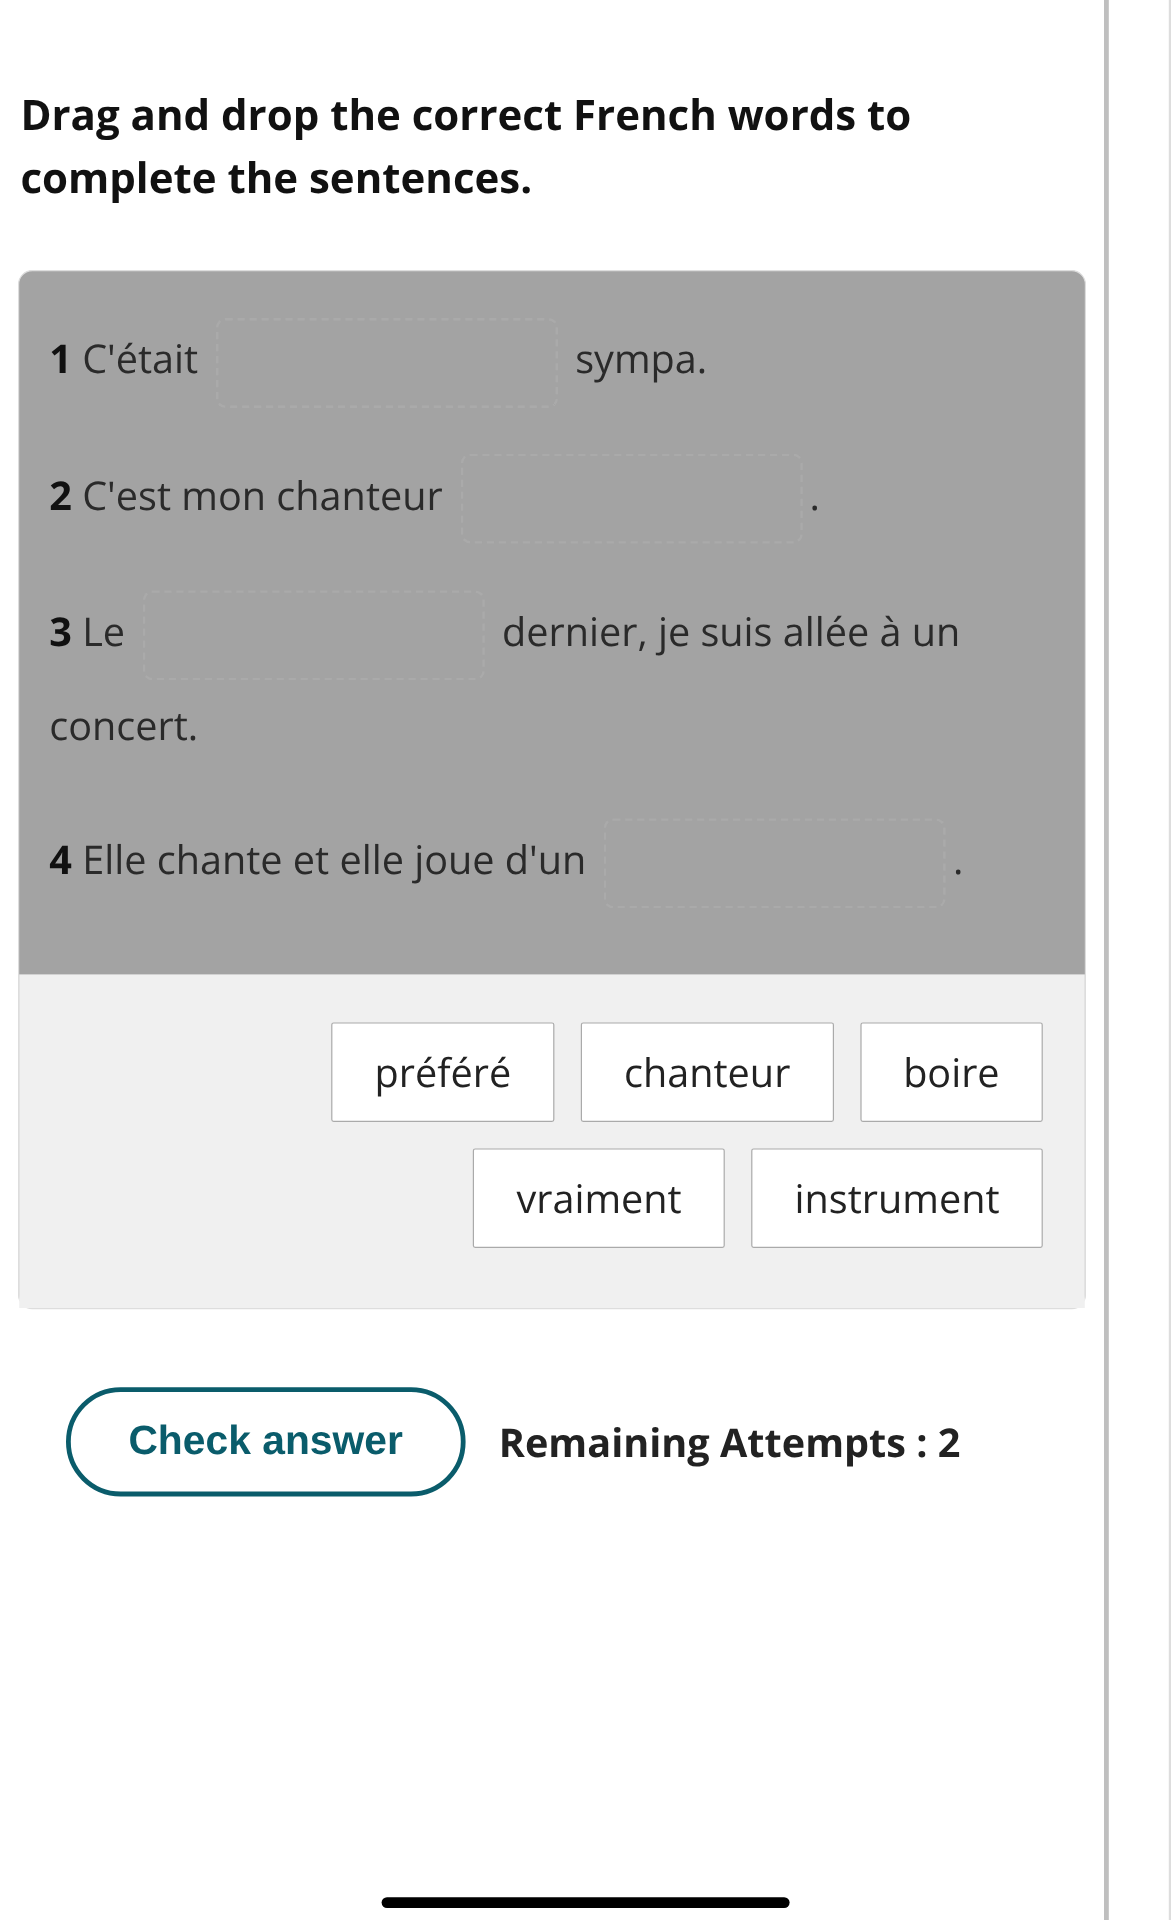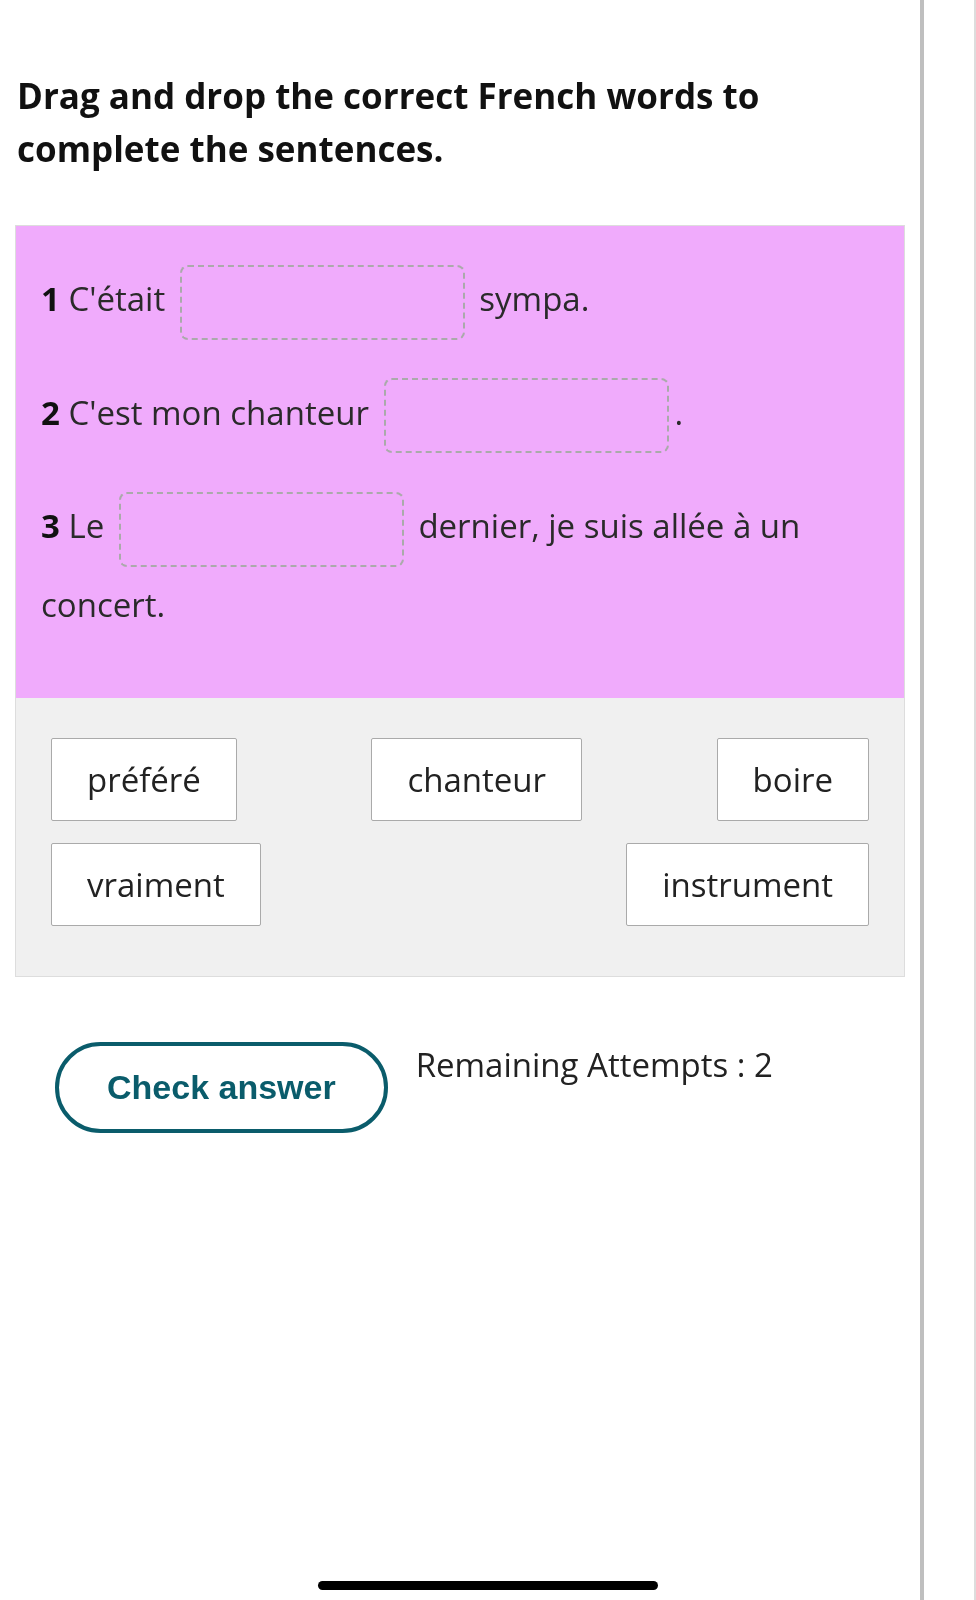--- a/index.html
+++ b/index.html
@@ -44,22 +44,22 @@
     font-size: 35px;
     font-weight: 700;
     color: #111;
     line-height: 1.5;
     margin-bottom: 50px;
     margin-top: 55px;
     margin-left: 2px;
   }
   .exercise-box {
     border: 1px solid #ddd;
-    border-radius: 0;
-    background: #f0abfc;
+    border-radius: 12px;
+    background: #a3a3a3;
   }
   .sentences {
     padding: 35px 25px 55px 25px;
     font-size: 33px;
     color: #2a2a2a;
     line-height: 2.3;
   }
   .sentence-row {
     margin-bottom: 35px;
   }
@@ -75,51 +75,53 @@
     border: 2px dashed #aaa;
     border-radius: 8px;
     vertical-align: middle;
     margin: 0 6px;
   }
   .word-bank {
     background: #f0f0f0;
     padding: 40px 35px 50px 35px;
     display: flex;
     flex-wrap: wrap;
-    justify-content: space-between;
+    justify-content: flex-end;
     gap: 22px 22px;
   }
   .word-chip {
     background: #fff;
     border: 1px solid #aaa;
     padding: 18px 35px;
     font-size: 33px;
     color: #222;
     cursor: grab;
     border-radius: 2px;
   }
   .footer {
     display: flex;
+    align-items: center;
     gap: 28px;
     margin-top: 65px;
     margin-left: 40px;
   }
   .check-btn {
     border: 4px solid #0a5c6b;
     background: #fff;
     color: #0a5c6b;
     font-size: 34px;
     font-weight: 700;
     padding: 22px 48px;
     border-radius: 999px;
     cursor: pointer;
   }
   .attempts {
     font-size: 33px;
     color: #222;
+    font-weight: bold;
   }
   .home-indicator {
     position: absolute;
     bottom: 10px;
     left: 50%;
     transform: translateX(-50%);
     width: 340px;
     height: 9px;
     background: #000;
     border-radius: 5px;
@@ -148,20 +150,25 @@
           <span class="dropzone"></span><span>.</span>
         </div>
 
         <div class="sentence-row">
           <span class="num">3</span>
           <span>Le</span>
           <span class="dropzone"></span>
           <span>dernier, je suis allée à un concert.</span>
         </div>
 
+        <div class="sentence-row">
+          <span class="num">4</span>
+          <span>Elle chante et elle joue d'un</span>
+          <span class="dropzone"></span><span>.</span>
+        </div>
 
 
       </div>
 
       <div class="word-bank">
         <div class="word-chip">préféré</div>
         <div class="word-chip">chanteur</div>
         <div class="word-chip">boire</div>
         <div class="word-chip">vraiment</div>
         <div class="word-chip">instrument</div>

